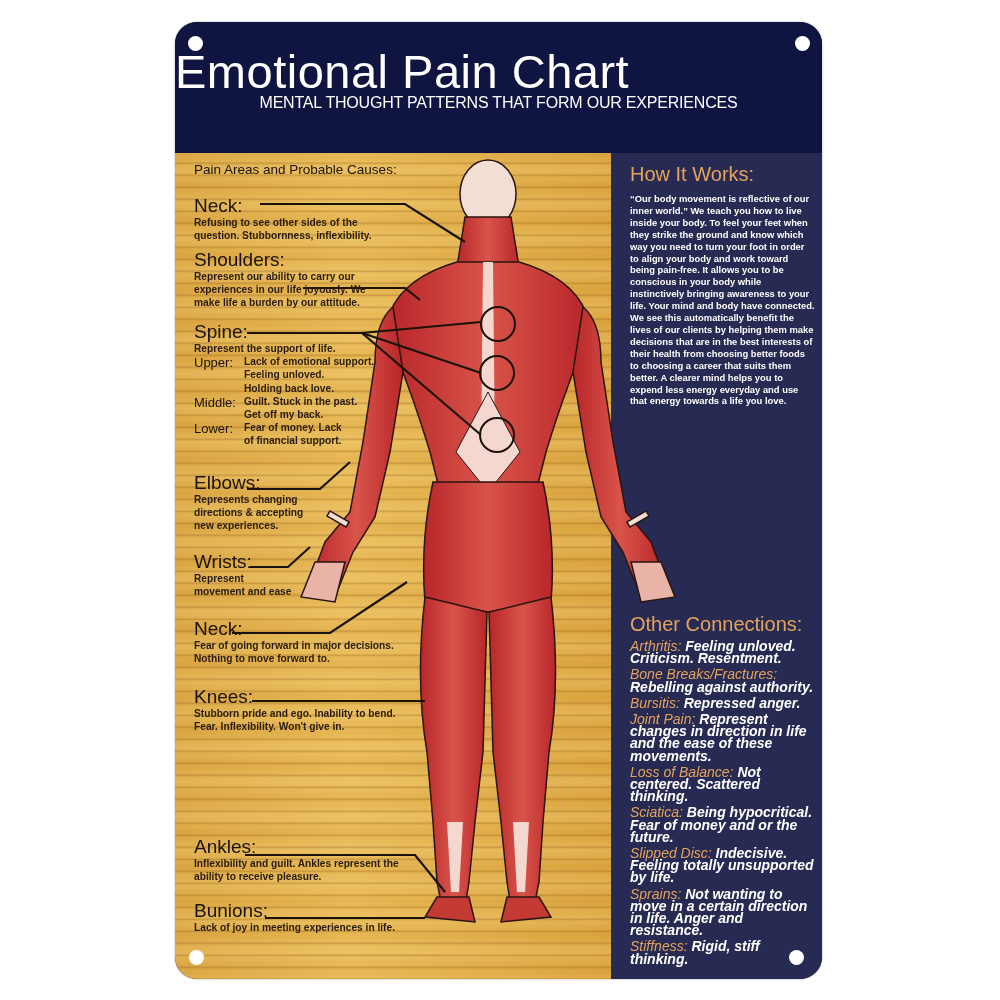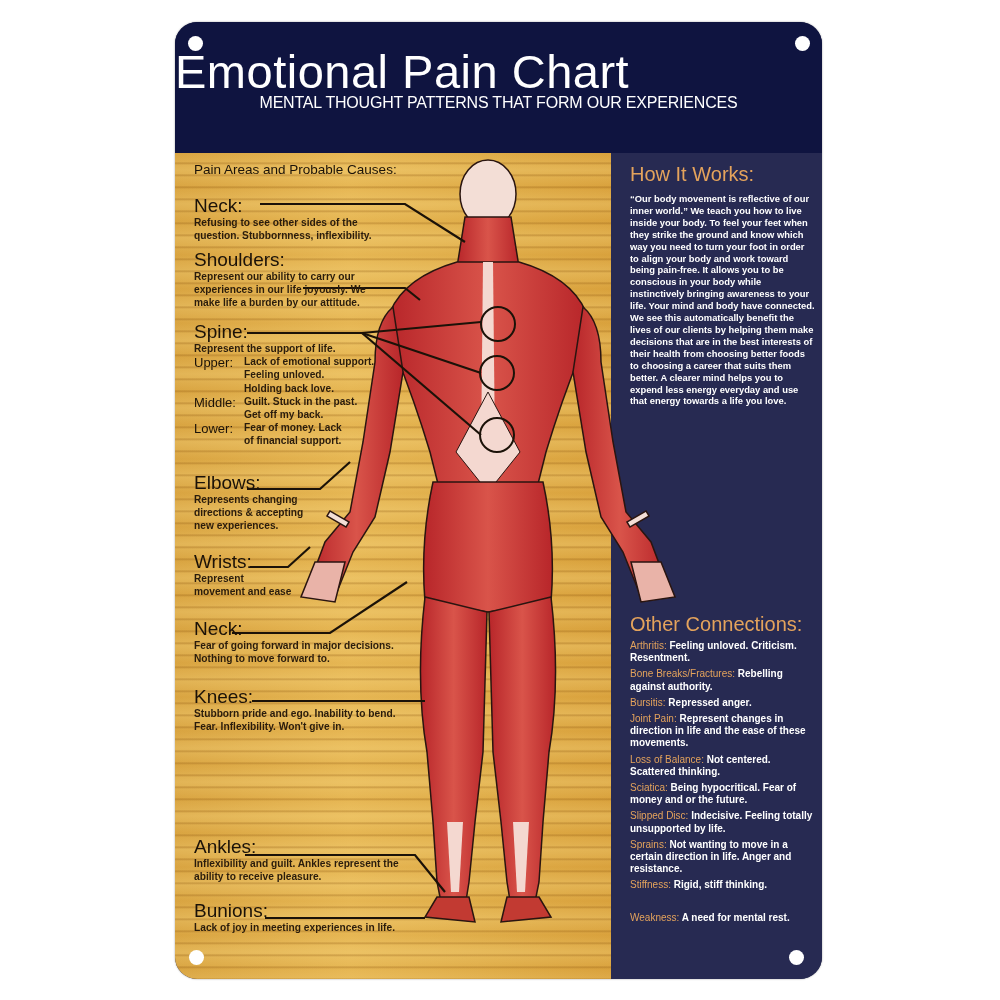--- a/index.html
+++ b/index.html
@@ -18,21 +18,21 @@
   .pain-head { position:absolute; left:19px; top:140px; font-size:13.5px; color:#1b1208; }
   .area { position:absolute; left:19px; color:#1b1208; }
   .area .name { font-size:19px; line-height:20px; display:inline-block; }
   .area .desc { font-size:10.2px; line-height:13.2px; font-weight:bold; color:#2a1c0c; }
   .sub-row { display:flex; font-size:10.2px; line-height:13.2px; font-weight:bold; color:#2a1c0c; }
   .sub-row .lbl { font-size:13px; font-weight:normal; width:50px; color:#1b1208; line-height:15px;}
   .right-title { color:#e4a35c; font-size:20px; }
   .how { position:absolute; left:455px; top:141px; width:185px; }
   .how-text { margin-top:7px; color:#ffffff; font-size:9.4px; line-height:11.9px; font-weight:bold; }
   .other { position:absolute; left:455px; top:591px; width:185px; }
-  .conn { color:#fff; font-size:10px; line-height:12.2px; font-weight:bold; margin-top:4px; }
+  .conn { color:#fff; font-size:14px; line-height:12.2px; font-weight:bold; margin-top:4px;font-style:italic; }
   .conn .k { color:#e4a35c; font-weight:normal; }
   svg.fig { position:absolute; left:0; top:0; }
 </style>
 </head>
 <body>
 
 <div class="sign">
   <div class="header">
     <div class="title">Emotional Pain Chart</div>
     <div class="subtitle">MENTAL THOUGHT PATTERNS THAT FORM OUR EXPERIENCES</div>

